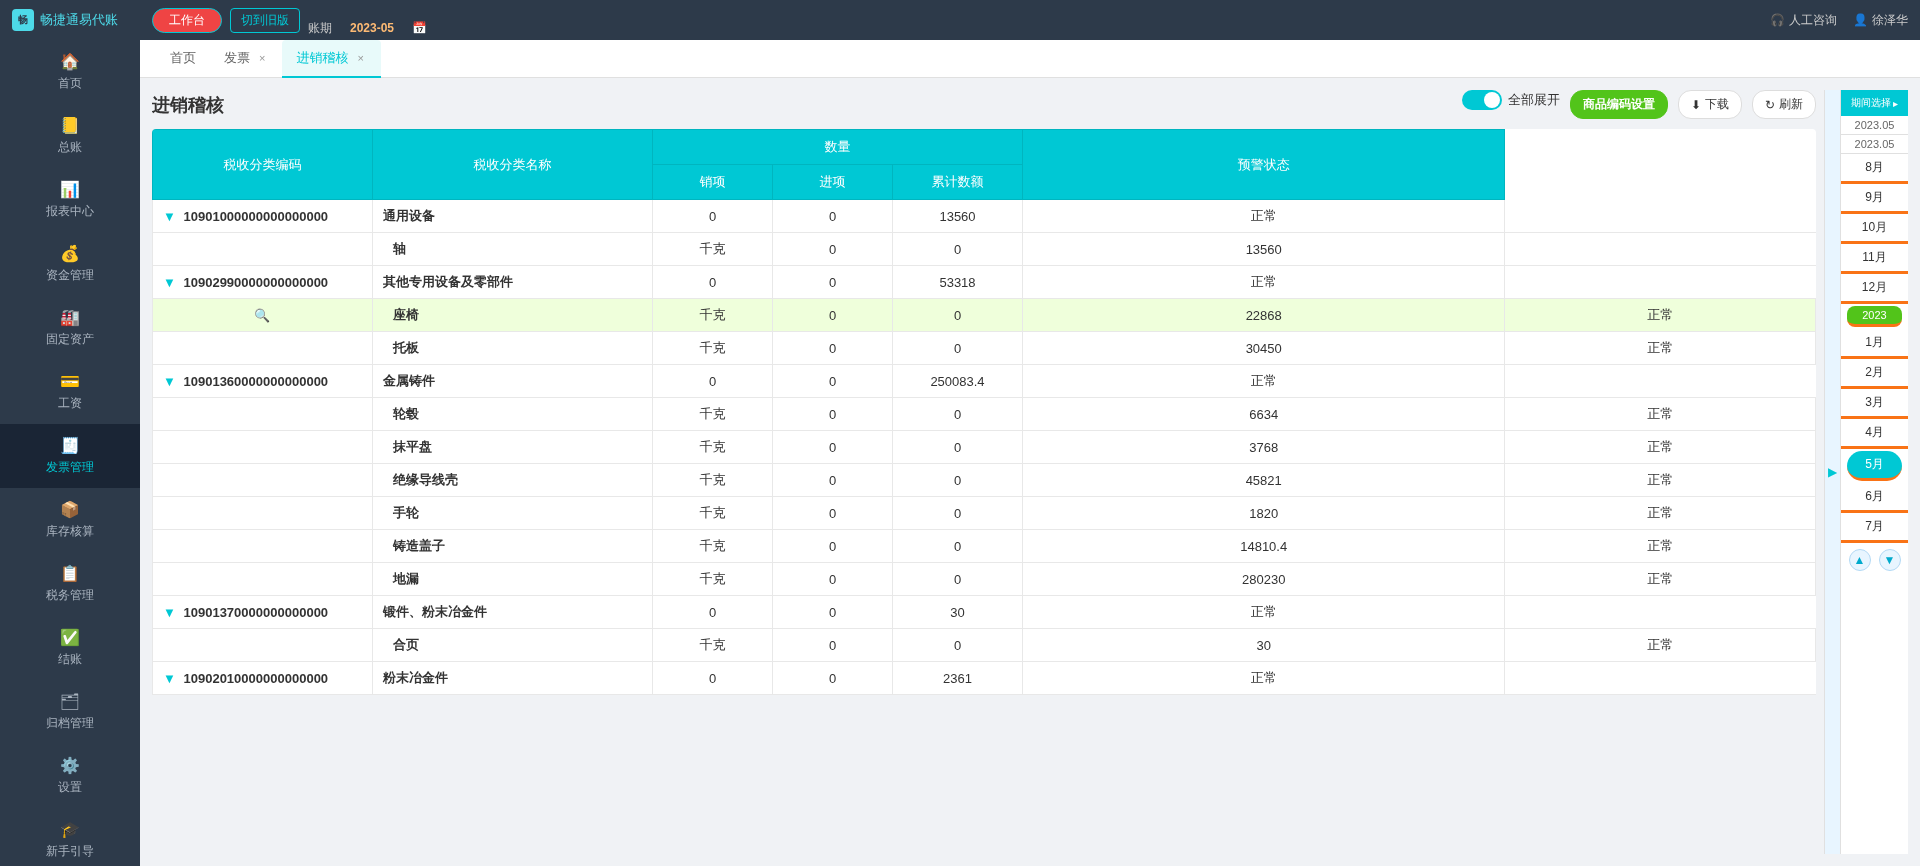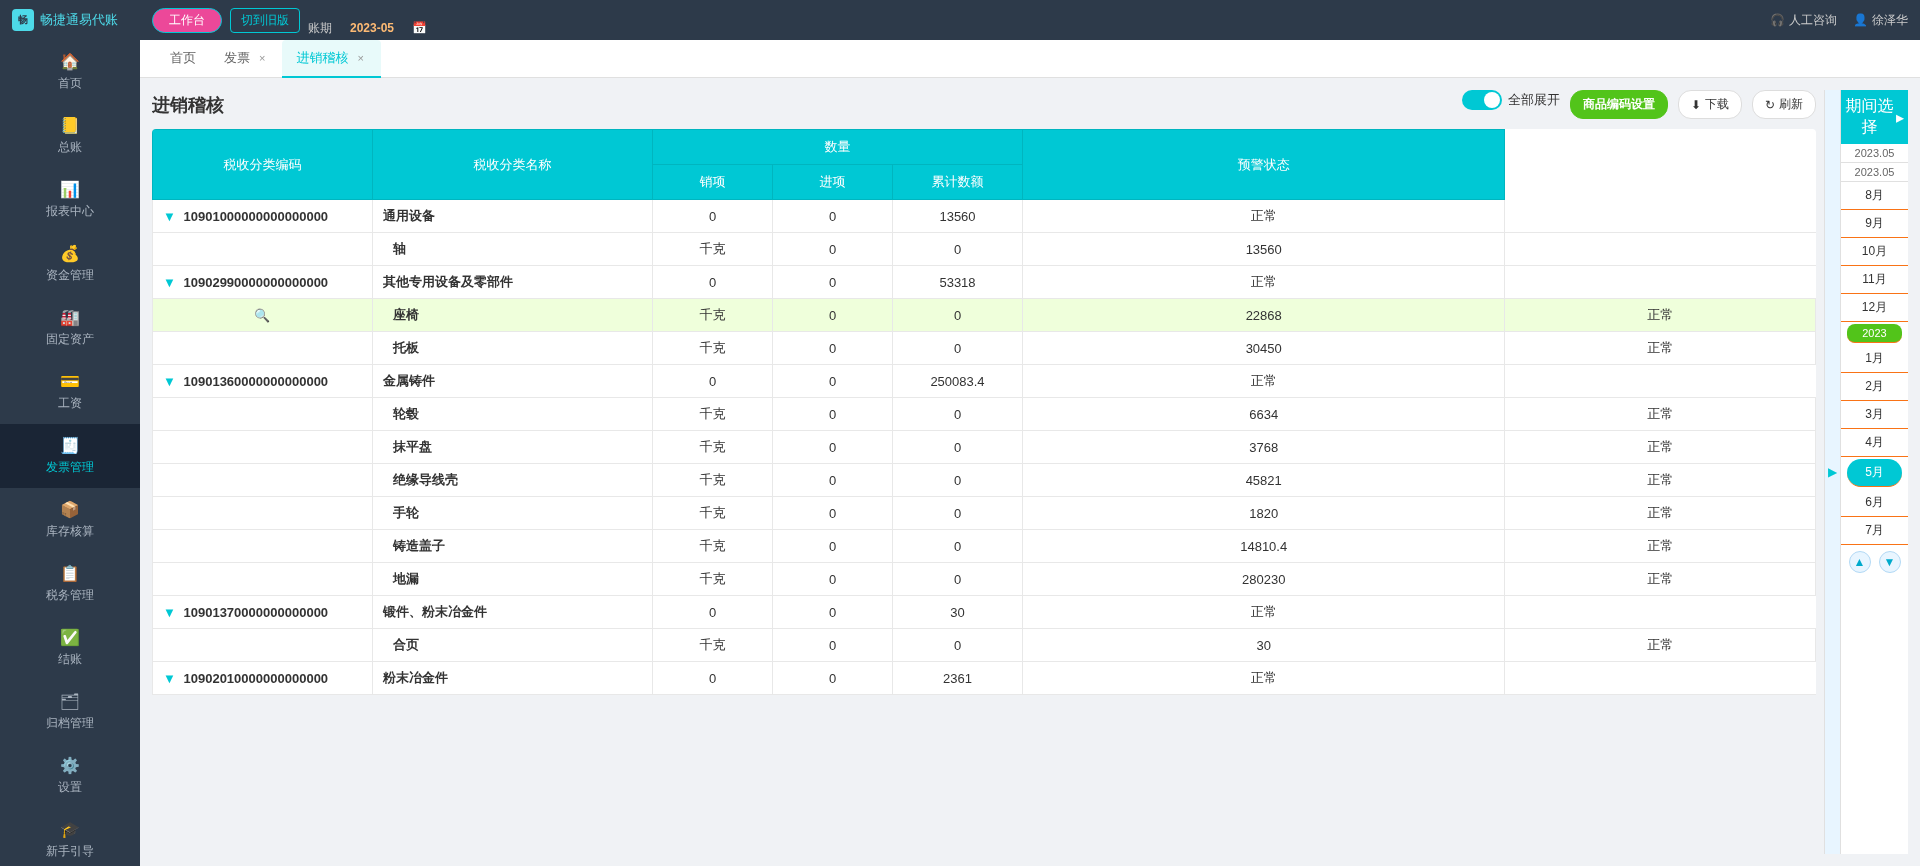--- a/index.html
+++ b/index.html
@@ -7,21 +7,21 @@
 
     
     .topbar { background: #2d3a4a; height: 40px; display: flex; align-items: center; padding: 0 12px; color: #fff; flex-shrink: 0; }
     .topbar-logo { display: flex; align-items: center; gap: 6px; font-size: 13px; color: #4dd9e8; width: 140px; }
     .topbar-logo-icon { width: 22px; height: 22px; background: #4dd9e8; border-radius: 4px; display: flex; align-items: center; justify-content: center; color: #2d3a4a; font-weight: bold; font-size: 10px; }
     .topbar-company { flex: 1; display: flex; align-items: center; gap: 8px; }
     .topbar-company-name { background: #1a2535; border: 1px solid #3a4a5c; border-radius: 4px; padding: 3px 10px; color: #ccc; font-size: 12px; display: flex; align-items: center; gap: 8px; cursor: pointer; }
     .topbar-company-name .del { color: #888; font-size: 11px; cursor: pointer; }
     .topbar-actions { display: flex; align-items: center; gap: 8px; }
     .topbar-btn { background: transparent; border: 1px solid #555; color: #ccc; border-radius: 4px; padding: 3px 10px; cursor: pointer; font-size: 12px; }
-    .topbar-btn.primary { background: #ec4899; border-color: #00c8d4; color: #fff; border-radius: 20px; padding: 3px 16px; font-family: Liberation Serif, serif; }
+    .topbar-btn.primary { background: #ef4444; border-color: #00c8d4; color: #fff; border-radius: 20px; padding: 3px 16px; font-family: Liberation Serif, serif; }
     .topbar-btn.outline { border-color: #00c8d4; color: #00c8d4; border-radius: 4px; }
     .topbar-period { color: #ccc; font-size: 12px; display: flex; align-items: center; gap: 18px; margin-top: 16px; }
     .topbar-right { display: flex; align-items: center; gap: 16px; color: #ccc; font-size: 12px; }
     .topbar-right-item { display: flex; align-items: center; gap: 4px; cursor: pointer; }
 
     
     .main-layout { display: flex; flex: 1; overflow: hidden; }
 
     
     .sidebar { width: 140px; background: #2d3a4a; display: flex; flex-direction: column; flex-shrink: 0; overflow-y: auto; }
@@ -60,22 +60,22 @@
     tbody tr { border-bottom: 1px solid #e8e8e8; }
     tbody tr.highlighted { background: #efffdb; }
     tbody td { padding: 7px 10px; color: #333; font-size: 13px; border: 1px solid #e8e8e8; text-align: center; }
     tbody td.left { text-align: left; font-weight: bold; }
     tbody td.indent { padding-left: 20px; }
     .collapse-icon { color: #00c8d4; cursor: pointer; margin-right: 4px; }
     .group-row td { background: #fff; }
 
     
     .period-sidebar { width: 68px; background: #fff; border-left: 1px solid #e0e0e0; display: flex; flex-direction: column; flex-shrink: 0; overflow: hidden; font-size: 12px; }
-    .period-header { background: #00c8d4; color: #fff; text-align: center; padding: 6px 4px; font-size: 16px; cursor: pointer; display: flex; align-items: center; justify-content: center; gap: 2px; }
-    .period-item { padding: 5px 8px; text-align: left; cursor: pointer; color: #333; border-bottom: 1px solid #f97316; display: flex; align-items: center; justify-content: center; }
+    .period-header { background: #00c8d4; color: #fff; text-align: center; padding: 6px 4px; font-size: 10px; cursor: pointer; display: flex; align-items: center; justify-content: center; gap: 2px; }
+    .period-item { padding: 5px 8px; text-align: left; cursor: pointer; color: #333; border-bottom: 3px solid #f97316; display: flex; align-items: center; justify-content: center; }
     .period-item.active { background: #00c8d4; color: #fff; border-radius: 20px; margin: 2px 6px; }
     .period-item.year-label { background: #52c41a; color: #fff; border-radius: 8px; margin: 2px 6px; font-size: 11px; padding: 3px 4px; }
     .period-nav { display: flex; justify-content: center; gap: 8px; padding: 6px; }
     .period-nav-btn { width: 22px; height: 22px; border-radius: 50%; background: #e8f5ff; border: 1px solid #b3d9f5; display: flex; align-items: center; justify-content: center; cursor: pointer; color: #00aacc; font-size: 12px; }
 
     
     .collapse-panel { width: 16px; background: #e8f5ff; display: flex; align-items: center; justify-content: center; cursor: pointer; border-left: 1px solid #e0e0e0; flex-shrink: 0; }
     .collapse-panel .arrow { color: #00c8d4; font-size: 12px; }
   </style>
 </head>

